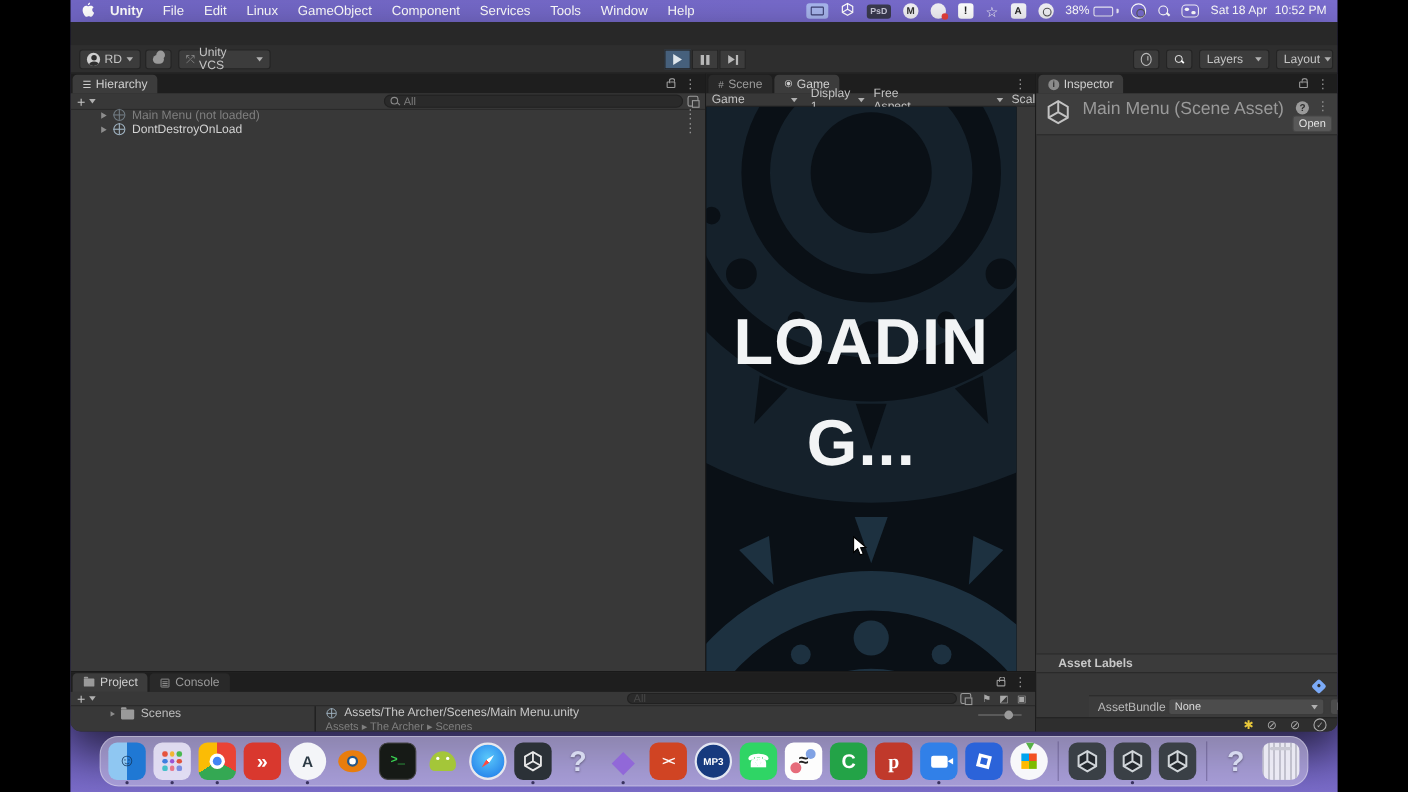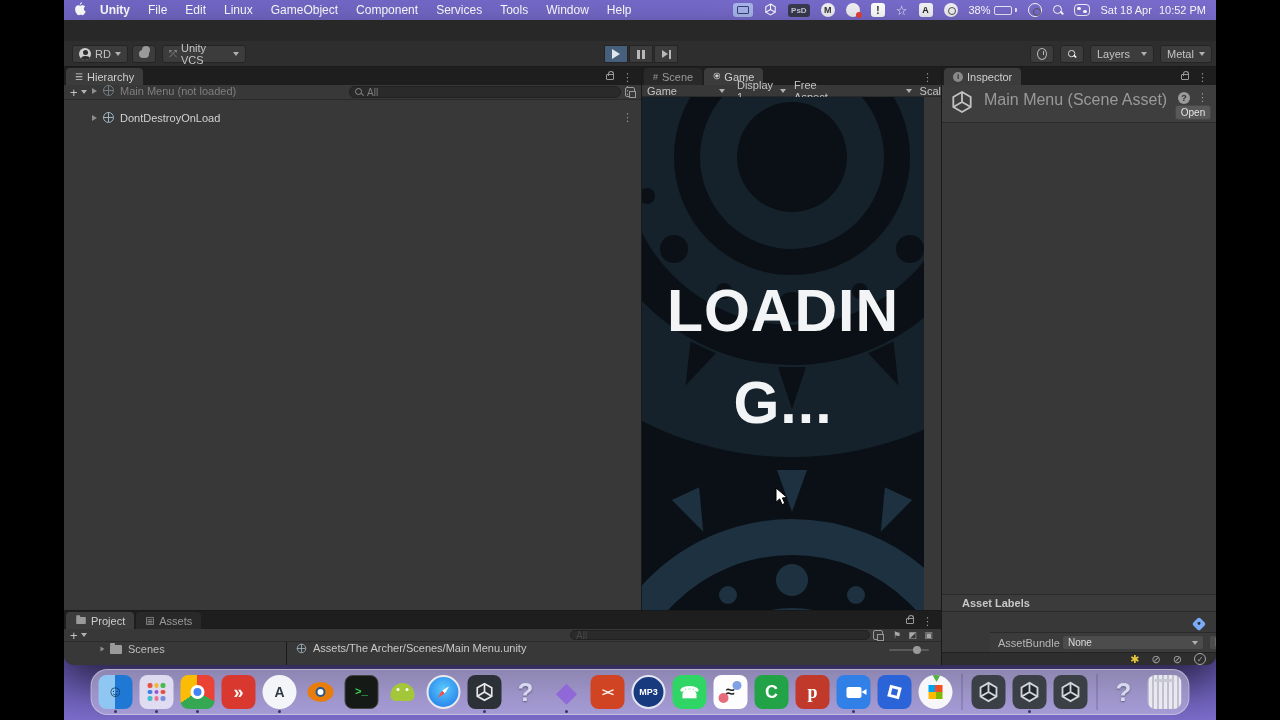--- a/index.html
+++ b/index.html
@@ -273,21 +273,21 @@
         <span class="hist-ic"></span>
       </div>
       <div class="tbbtn" style="left:996px;width:24px;justify-content:center;">
         <span class="mag" style="transform:scale(.8);"></span>
       </div>
       <div class="tbbtn" style="left:1026px;width:64px;justify-content:space-between;">
         <span>Layers</span>
         <span class="dd-arrow"></span>
       </div>
       <div class="tbbtn" style="left:1096px;width:52px;justify-content:space-between;">
-        <span>Metal</span>
+        <span>Layout</span>
         <span class="dd-arrow"></span>
       </div>
     </div>
 
     <div class="panel" style="left:0;top:47px;width:577px;height:543px;">
       <div class="tabbar">
         <div class="tab active">
           <span style="font-size:9px;">☰</span>
           <span>Hierarchy</span>
         </div>
@@ -298,21 +298,21 @@
       </div>
       <div class="ptoolbar">
         <span style="margin-left:6px;font-size:13px;">+</span>
         <span class="dd-arrow" style="margin-left:3px;"></span>
         <div class="searchbox" style="position:absolute;left:285px;width:272px;">
           <span class="mag-s"></span>
           <input placeholder="All" style="">
         </div>
         <span class="picker-ic" style="position:absolute;right:6px;"></span>
       </div>
-      <div class="hrow dim" style="top:17px;text-align:center;">
+      <div class="hrow dim" style="top:31px;text-align:center;">
         <span class="tri-d" style="margin-left:28px;"></span>
         <span class="scene-glyph" style="margin-left:6px;opacity:.55;"></span>
         <span style="margin-left:6px;">Main Menu (not loaded)</span>
         <span class="kebab" style="margin-left:auto;margin-right:8px;">⋮</span>
       </div>
       <div class="hrow" style="top:44px;">
         <span class="tri-d" style="margin-left:28px;"></span>
         <span class="scene-glyph" style="margin-left:6px;"></span>
         <span style="margin-left:6px;">DontDestroyOnLoad</span>
         <span class="kebab" style="margin-left:auto;margin-right:8px;">⋮</span>
@@ -432,21 +432,21 @@
     </div>
 
     <div class="panel" style="left:0;top:590px;width:877px;height:55px;border-top:1px solid #191919;">
       <div class="tabbar">
         <div class="tab active">
           <span class="folder-ic" style="transform:scale(.8);"></span>
           <span>Project</span>
         </div>
         <div class="tab">
           <span class="console-ic" style="transform:scale(.8);"></span>
-          <span>Assets</span>
+          <span>Console</span>
         </div>
         <div class="tab-tools">
           <span class="lock-ic"></span>
           <span class="kebab">⋮</span>
         </div>
       </div>
       <div class="ptoolbar" style="height:13px;">
         <span style="margin-left:6px;font-size:13px;">+</span>
         <span class="dd-arrow" style="margin-left:3px;"></span>
         <div class="searchbox" style="position:absolute;left:506px;width:300px;height:10px;">
@@ -459,20 +459,23 @@
       </div>
       <div class="vdiv" style="left:222px;top:31px;height:24px;"></div>
       <div class="hrow" style="top:32px;height:12px;">
         <span class="tri-d" style="margin-left:36px;transform:rotate(0deg) scale(.8);"></span>
         <span class="folder-ic" style="margin-left:5px;"></span>
         <span style="margin-left:6px;color:#bdbdbd;">Scenes</span>
       </div>
       <div class="hrow" style="top:31px;left:232px;width:600px;height:12px;">
         <span class="scene-glyph" style="transform:scale(.85);"></span>
         <span style="margin-left:6px;color:#c8c8c8;">Assets/The Archer/Scenes/Main Menu.unity</span>
+      </div>
+      <div class="hrow dim" style="top:44px;left:232px;width:600px;height:11px;font-size:10px;">
+        <span>Assets ▸ The Archer ▸ Scenes</span>
       </div>
       <div class="slider-tr" style="position:absolute;right:12px;top:38px;">
           <i></i>
         </div>
     </div>
   </div>
 
   <div id="cursor" style="left:711px;top:487px;">
     <svg width="14" height="20" viewBox="0 0 14 20">
         <path d="M1 1 L1 15.2 L4.7 11.9 L7.1 17.6 L9.8 16.4 L7.4 10.9 L12.2 10.6 Z" fill="#fff" stroke="#000" stroke-width="1"></path>

